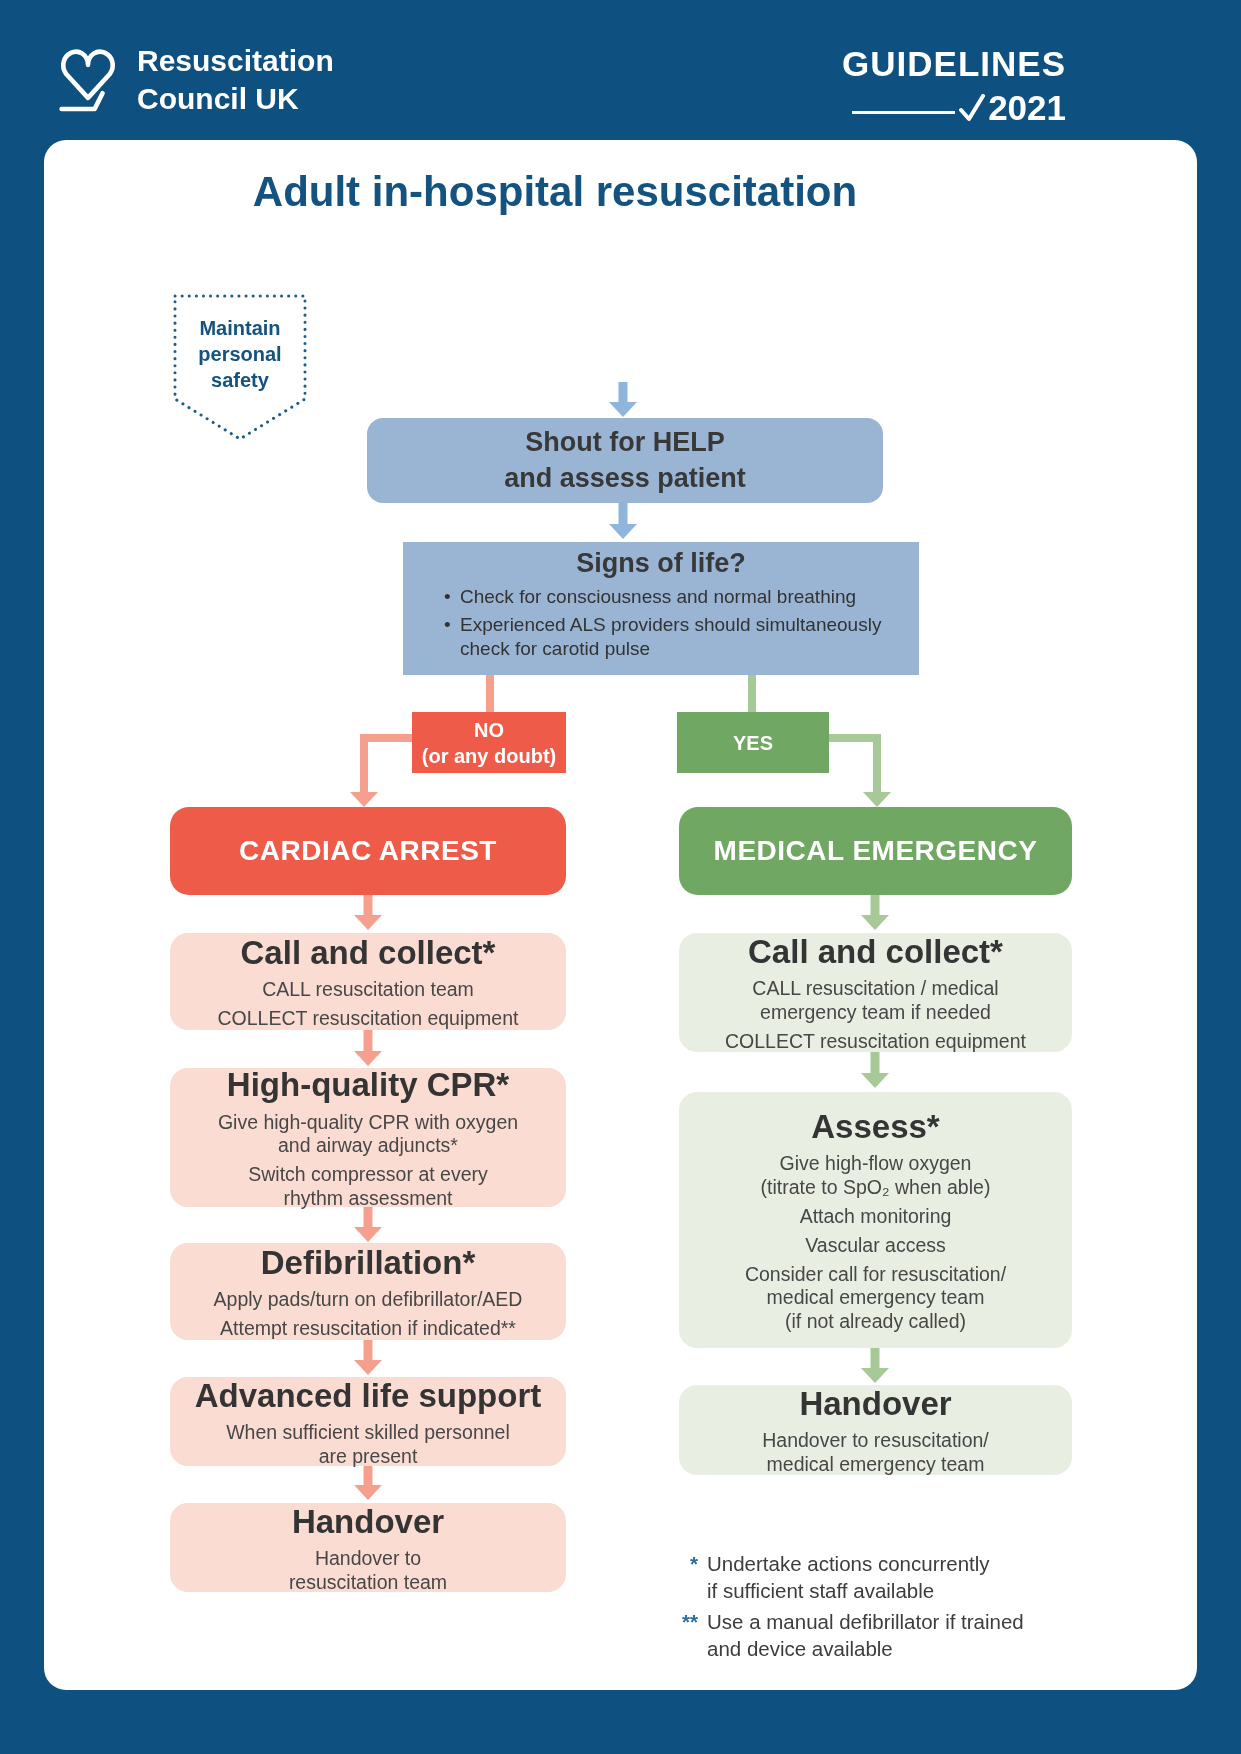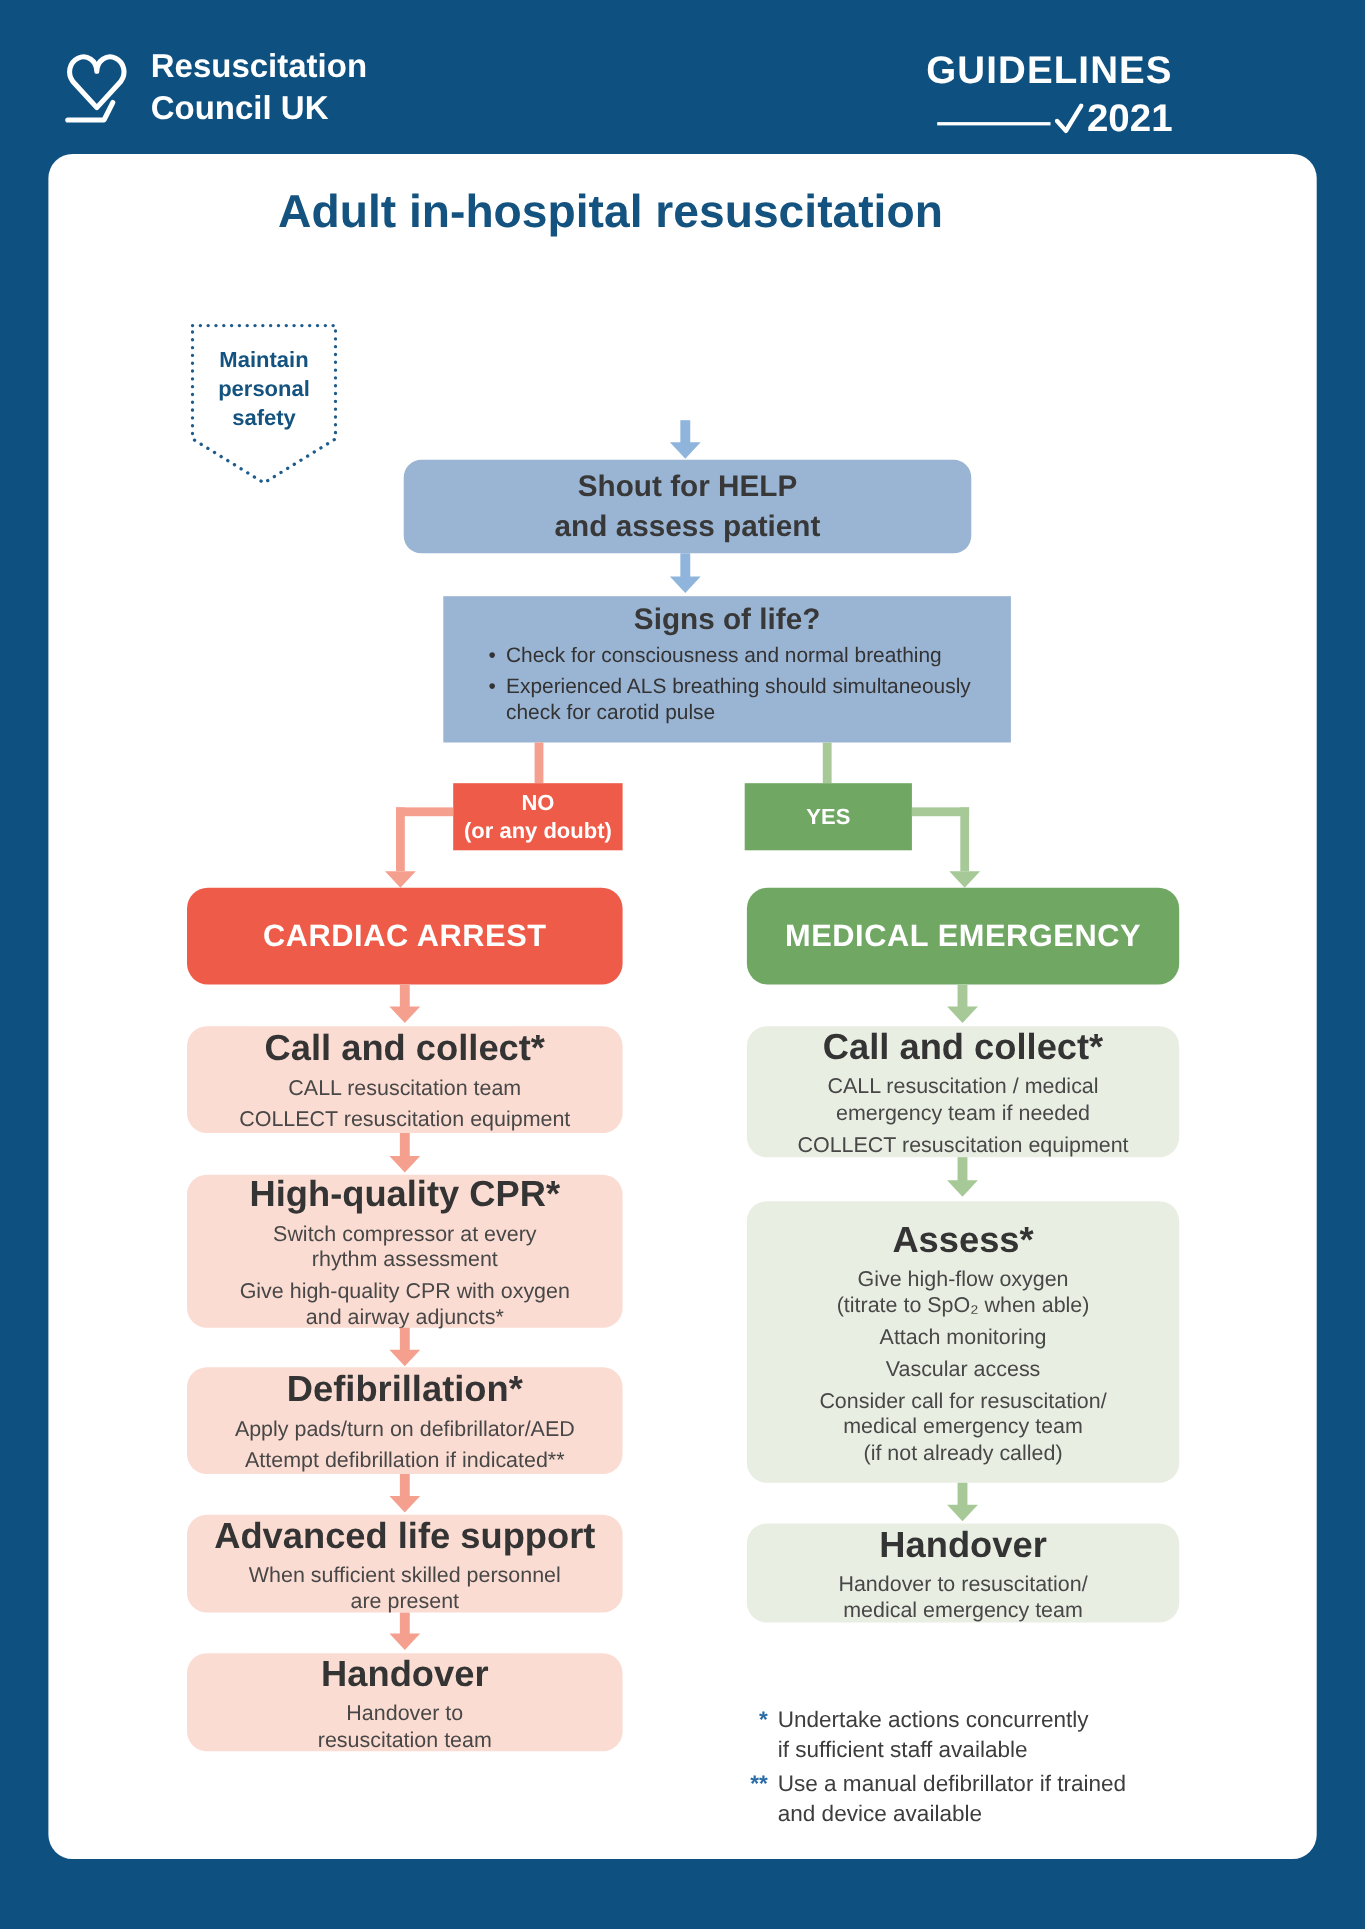--- a/index.html
+++ b/index.html
@@ -126,21 +126,21 @@
 
   <div class="varrow" style="--c:var(--arrow-blue);left:609px;top:503px;height:36px;">
       <div class="stem"></div>
       <div class="head"></div>
     </div>
 
   <div class="box c-col steel signs" style="top:542px;height:133px;">
     <div class="signs-h">Signs of life?</div>
     <ul>
       <li class="pre">Check for consciousness and normal breathing</li>
-      <li class="pre">Experienced ALS breathing should simultaneously
+      <li class="pre">Experienced ALS providers should simultaneously
 check for carotid pulse</li>
     </ul>
   </div>
 
   <div class="seg" style="--c:var(--arrow-salmon);left:486px;top:675px;width:8px;height:37px;"></div>
   <div class="seg" style="--c:var(--arrow-light-green);left:748px;top:675px;width:8px;height:37px;"></div>
 
   <div class="box red branch-label" style="left:412px;top:712px;width:154px;height:61px;">
     <div class="pre">NO
 (or any doubt)</div>
@@ -172,35 +172,35 @@
     <p class="pre">COLLECT resuscitation equipment</p>
   </div>
 
   <div class="varrow" style="--c:var(--arrow-salmon);left:354px;top:1030px;height:36px;">
       <div class="stem"></div>
       <div class="head"></div>
     </div>
 
   <div class="box l-col pink step" style="top:1068px;height:139px;">
     <div class="step-h">High-quality CPR*</div>
+    <p class="pre">Give high-quality CPR with oxygen
+and airway adjuncts*</p>
     <p class="pre">Switch compressor at every
 rhythm assessment</p>
-    <p class="pre">Give high-quality CPR with oxygen
-and airway adjuncts*</p>
   </div>
 
   <div class="varrow" style="--c:var(--arrow-salmon);left:354px;top:1207px;height:35px;">
       <div class="stem"></div>
       <div class="head"></div>
     </div>
 
   <div class="box l-col pink step" style="top:1243px;height:97px;">
     <div class="step-h">Defibrillation*</div>
     <p class="pre">Apply pads/turn on defibrillator/AED</p>
-    <p class="pre">Attempt defibrillation if indicated**</p>
+    <p class="pre">Attempt resuscitation if indicated**</p>
   </div>
 
   <div class="varrow" style="--c:var(--arrow-salmon);left:354px;top:1340px;height:35px;">
       <div class="stem"></div>
       <div class="head"></div>
     </div>
 
   <div class="box l-col pink step" style="top:1377px;height:89px;">
     <div class="step-h">Advanced life support</div>
     <p class="pre">When sufficient skilled personnel

